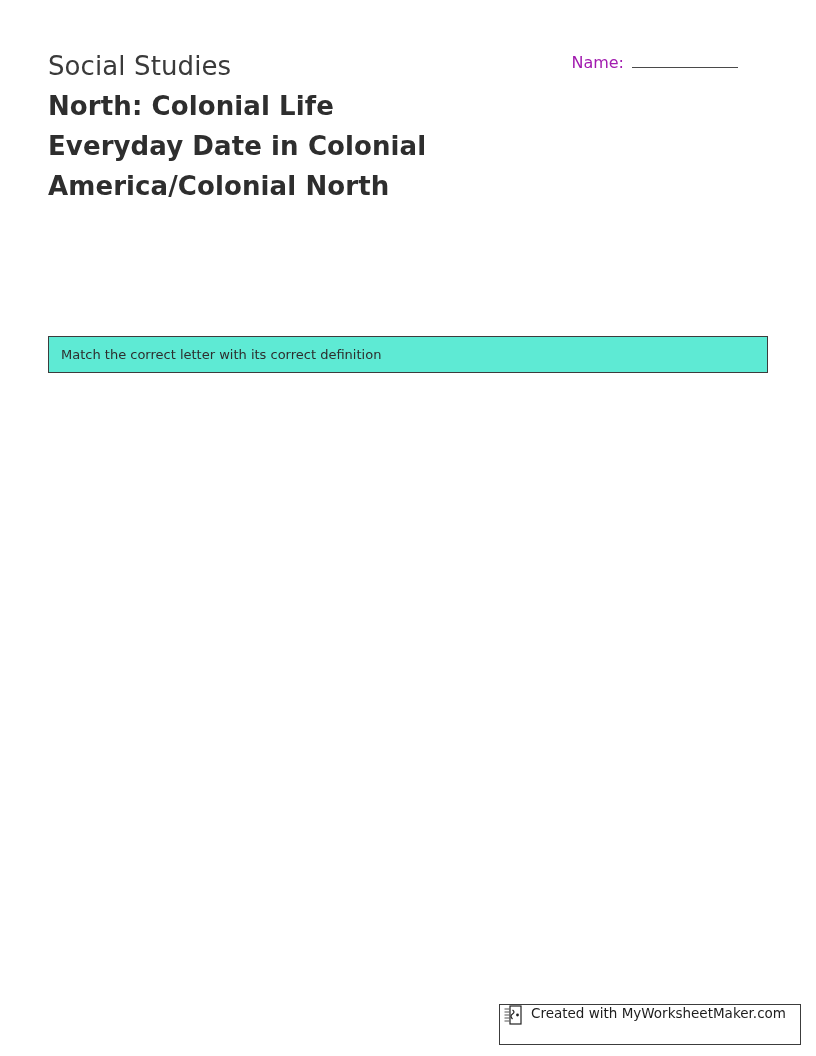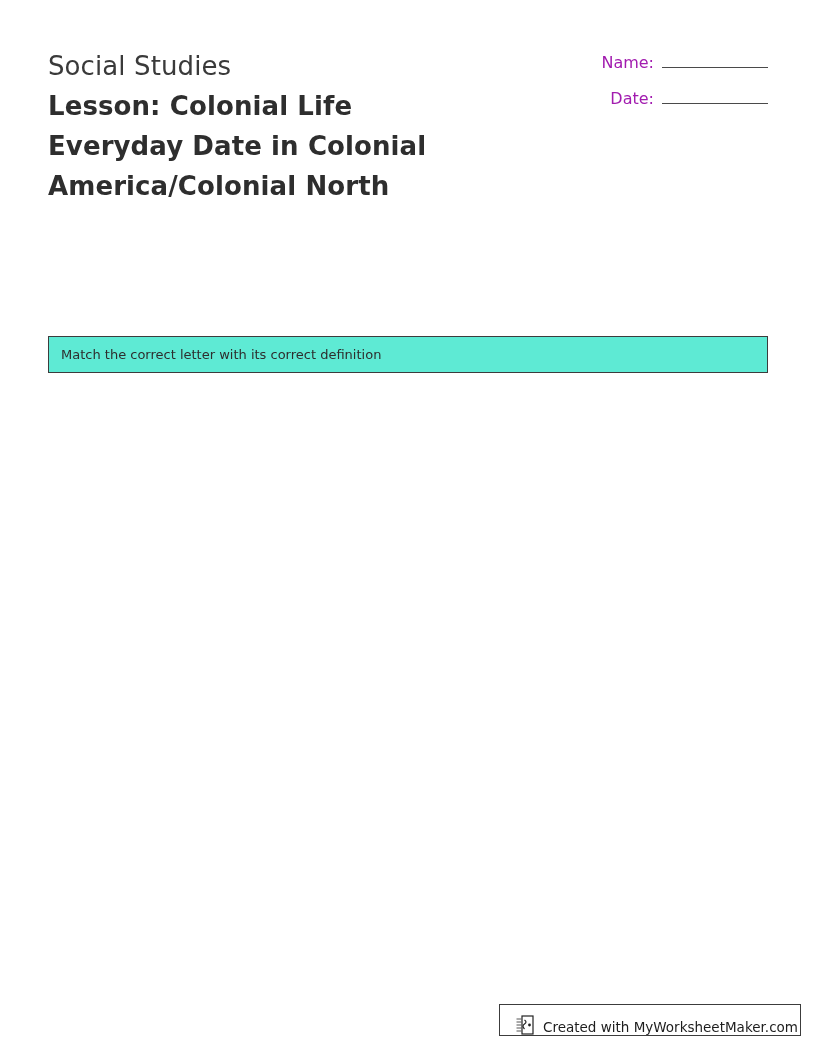--- a/index.html
+++ b/index.html
@@ -23,21 +23,21 @@
     box-sizing: border-box;
   }
 
   
   .header {
     position: absolute;
     top: 46px;
     left: 48px;
     right: 48px;
     display: flex;
-    justify-content: space-between;
+    justify-content: flex-start;
     align-items: flex-start;
   }
 
   .title-block {
     width: 430px;
   }
 
   .title-line {
     font-size: 26px;
     line-height: 40px;
@@ -106,27 +106,27 @@
     width: 720px;
     height: 580px;
   }
 
   
   .footer-badge {
     position: absolute;
     left: 499px;
     top: 1004px;
     width: 302px;
-    height: 32px;
+    height: 41px;
     box-sizing: border-box;
     border: 1px solid #3c3c3c;
     background: #ffffff;
     display: flex;
-    align-items: flex-end;
-    padding-left: 16px;
+    align-items: flex-start;
+    padding-left: 4px;
   }
 
   .badge-icon {
     width: 18px;
     height: 20px;
     margin-right: 9px;
     flex: 0 0 auto;
     display: block;
   }
 
@@ -138,32 +138,28 @@
 </style>
 </head>
 <body>
 
 <div class="page">
 
   <div class="header">
 
     <div class="title-block">
       <div class="title-line">Social Studies</div>
-      <div class="title-line bold">Lesson: Colonial Life</div>
+      <div class="title-line bold">North: Colonial Life</div>
       <div class="title-line bold">Everyday Date in Colonial</div>
       <div class="title-line bold">America/Colonial North</div>
     </div>
 
     <div class="meta-block">
       <div class="meta-row">
         <span class="meta-label">Name:</span>
-        <span class="meta-line"></span>
-      </div>
-      <div class="meta-row">
-        <span class="meta-label">Date:</span>
         <span class="meta-line"></span>
       </div>
     </div>
 
   </div>
 
   <div class="instruction-box">
     <span class="instruction-text">Match the correct letter with its correct definition</span>
   </div>
 

